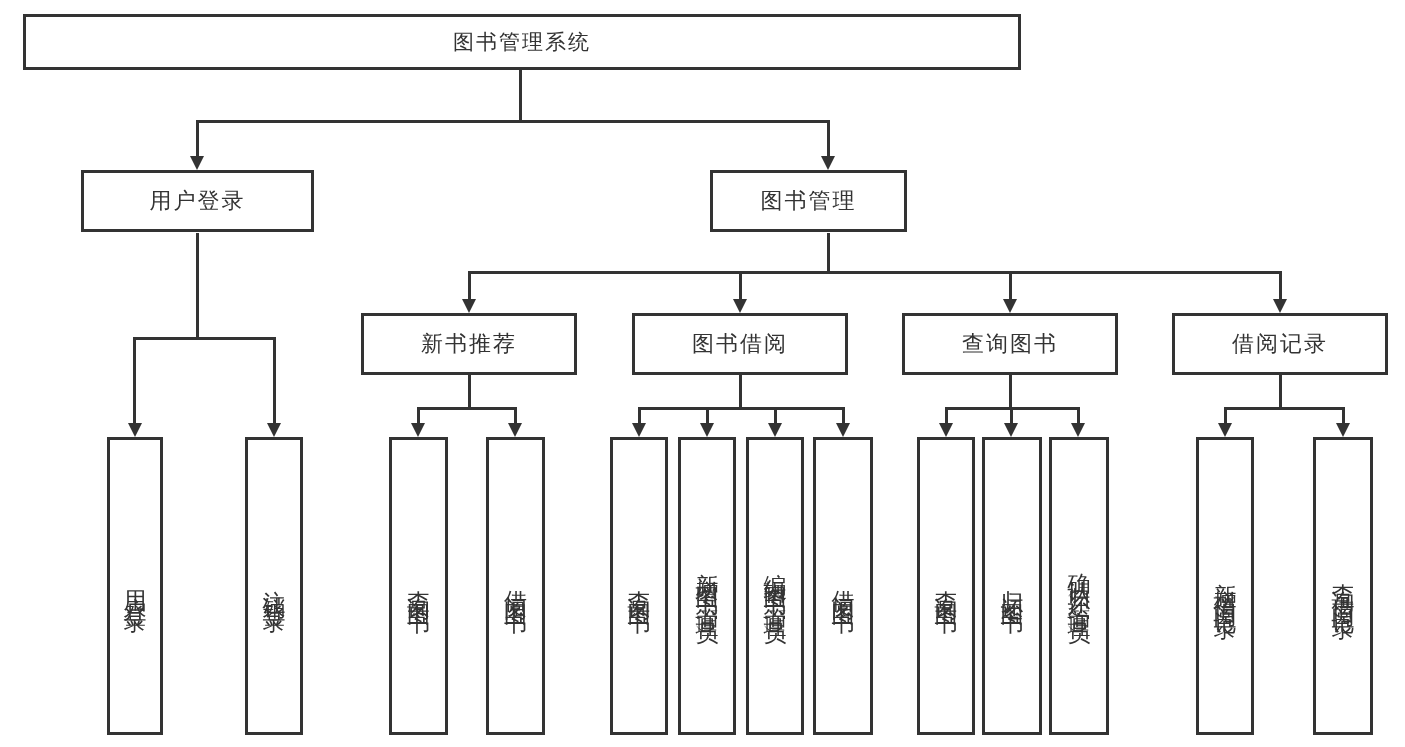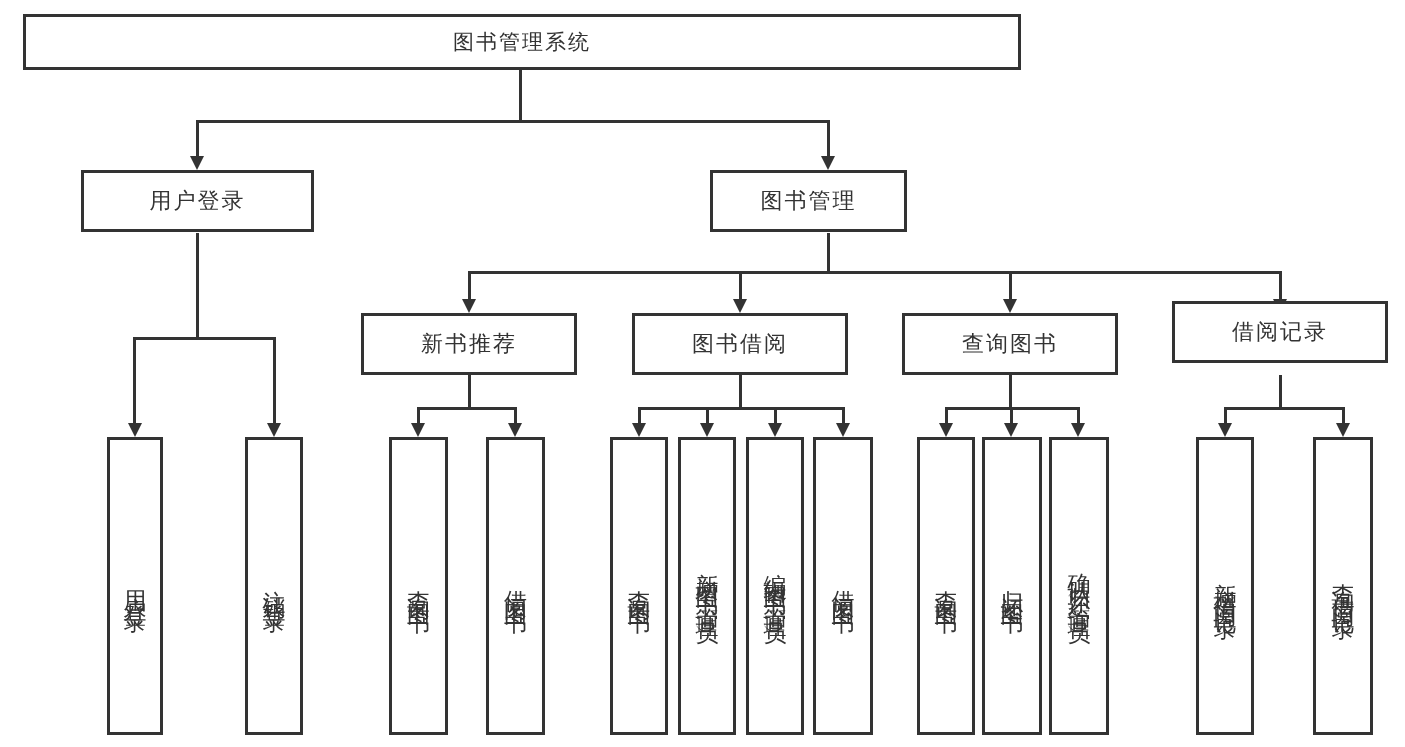--- a/index.html
+++ b/index.html
@@ -118,21 +118,21 @@
 
   <div class="hnode" style="left:361px; top:313px; width:216px; height:62px;">
     <span>新书推荐</span>
   </div>
   <div class="hnode" style="left:632px; top:313px; width:216px; height:62px;">
     <span>图书借阅</span>
   </div>
   <div class="hnode" style="left:902px; top:313px; width:216px; height:62px;">
     <span>查询图书</span>
   </div>
-  <div class="hnode" style="left:1172px; top:301px; width:216px; height:62px;">
+  <div class="hnode" style="left:1172px; top:313px; width:216px; height:62px;">
     <span>借阅记录</span>
   </div>
 
   <div>
     <div class="vl" style="left:468px; top:375px; height:32px;"></div>
     <div class="hl" style="left:417px; top:407px; width:100px;"></div>
     <div class="vl" style="left:417px; top:407px; height:16px;"></div>
     <div class="arrow" style="left:411px; top:423px;"></div>
     <div class="vl" style="left:514px; top:407px; height:16px;"></div>
     <div class="arrow" style="left:508px; top:423px;"></div>

